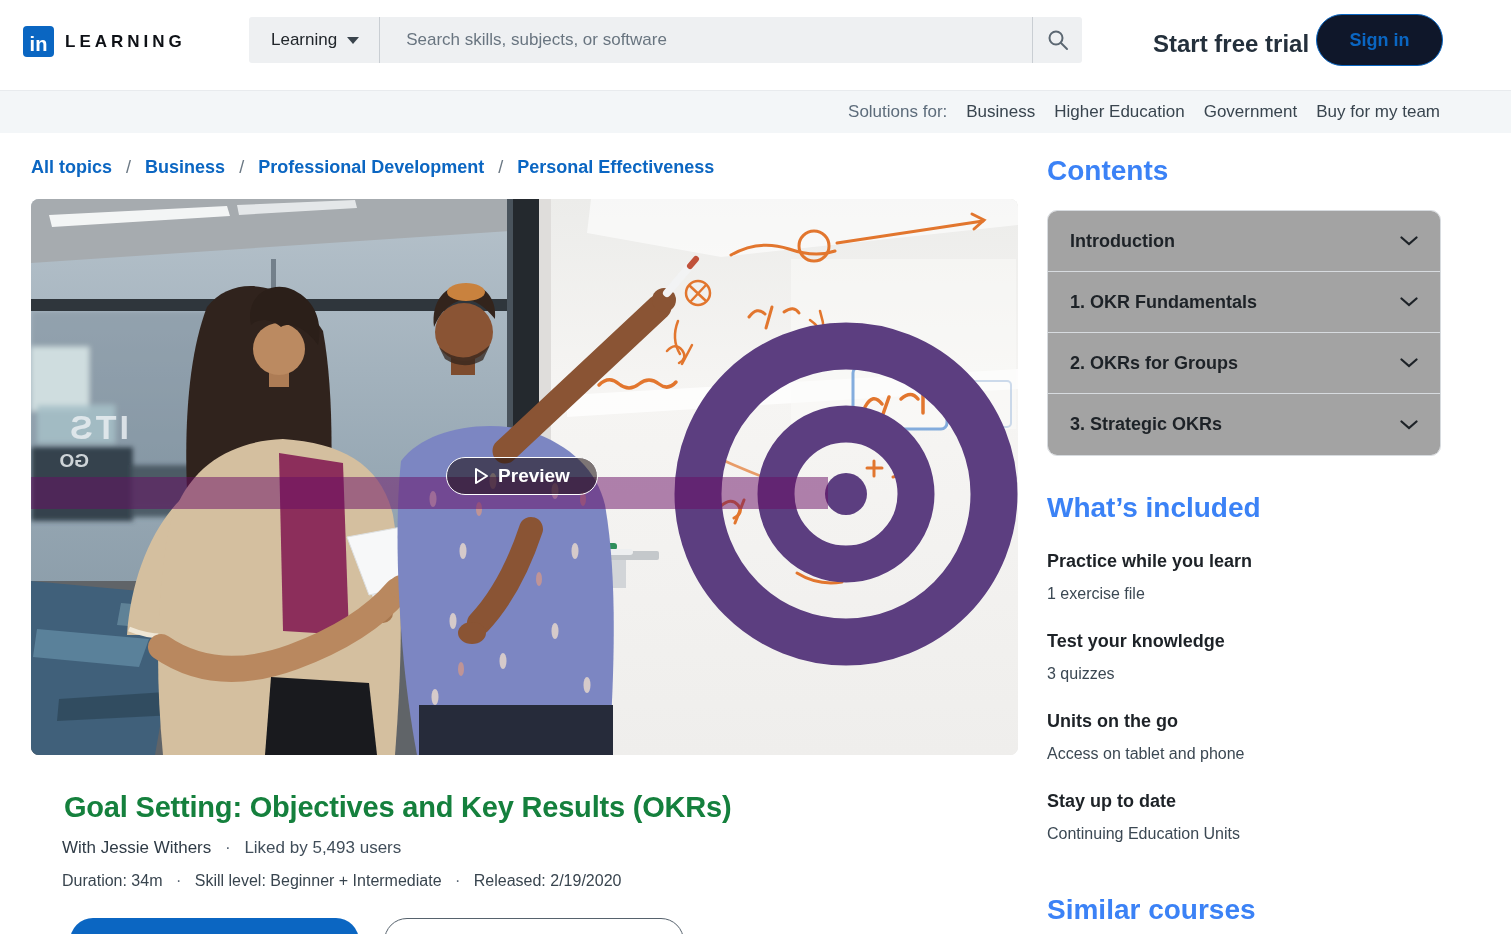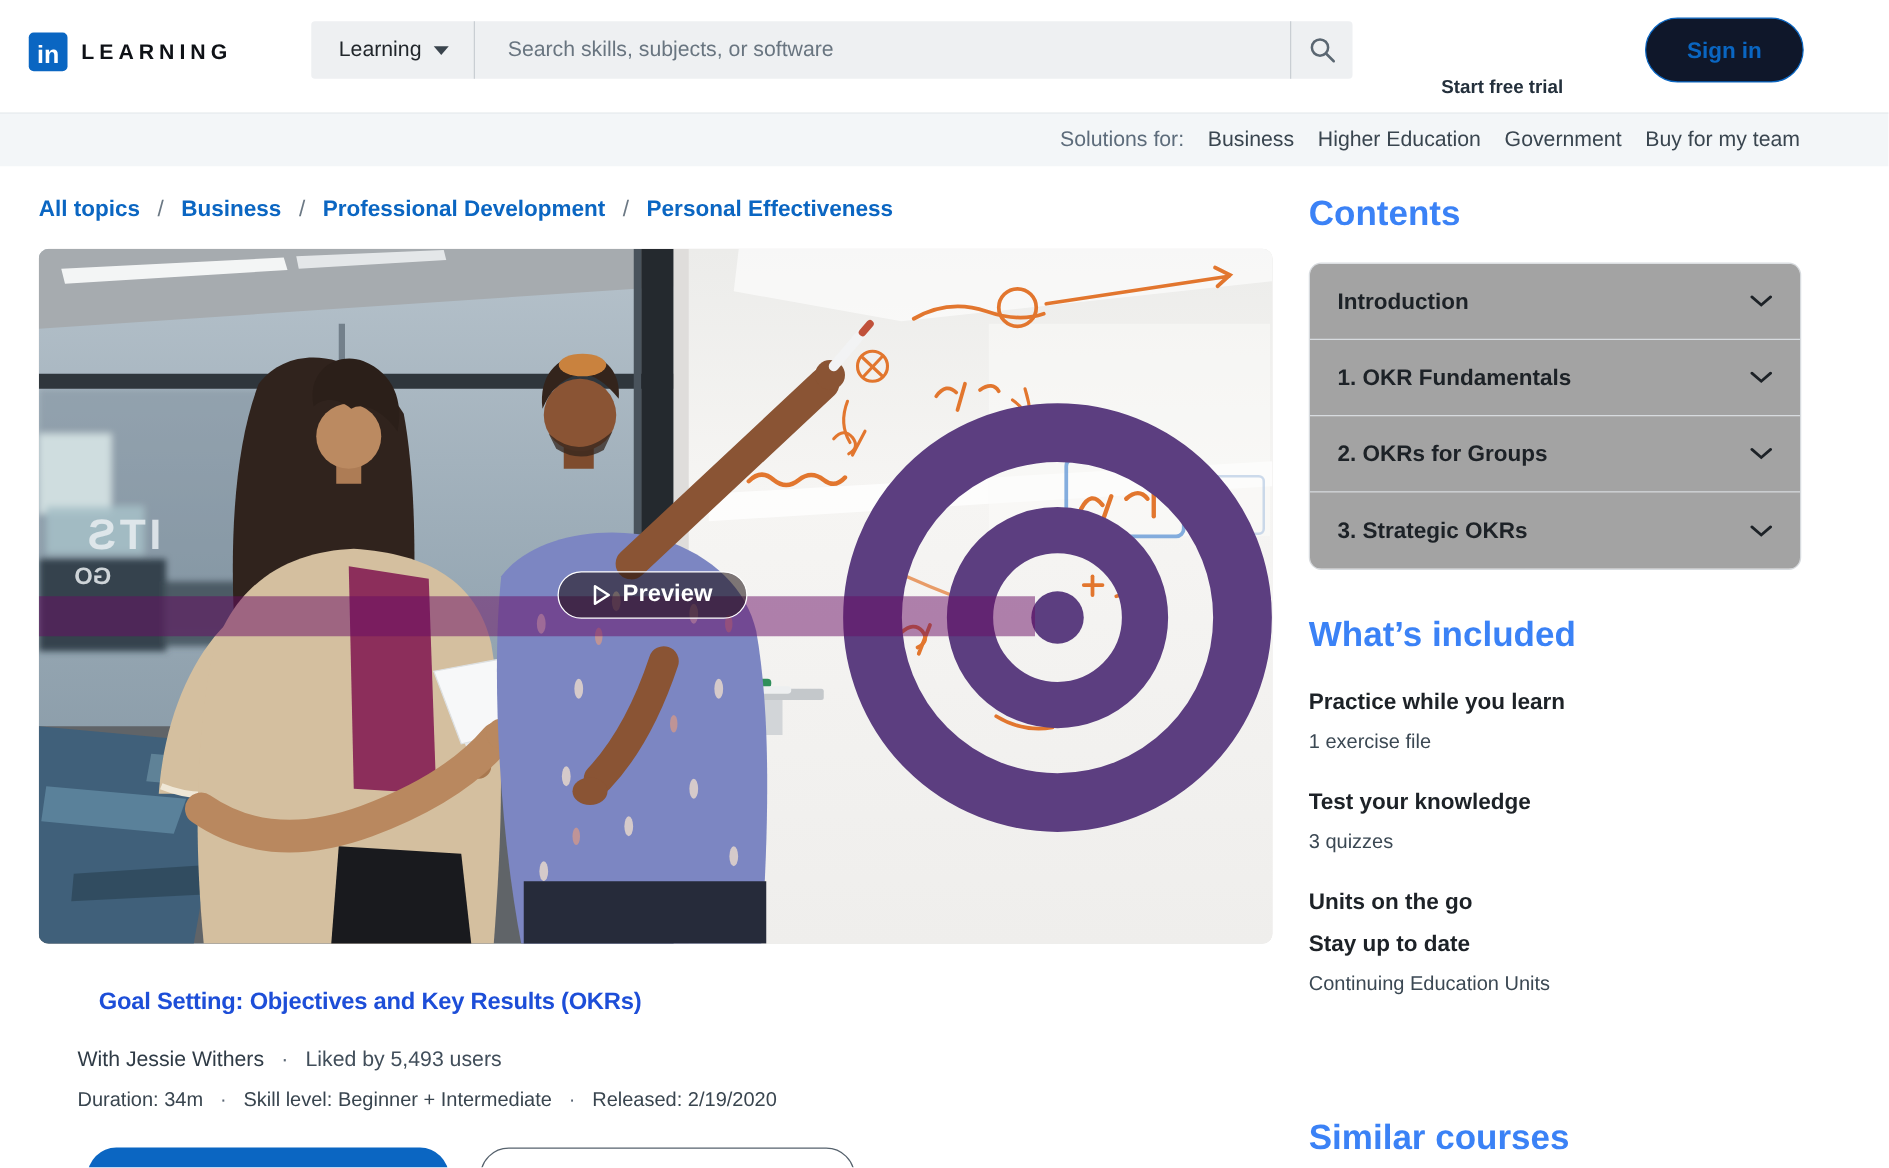--- a/index.html
+++ b/index.html
@@ -20,22 +20,22 @@
   .search-cat { display:flex; align-items:center; gap:10px; padding:0 20px 0 22px;
     border:none; background:transparent; cursor:pointer; font-family:inherit;
     font-size:17px; color:#21262b; border-right:1px solid #c9ced3; }
   .tri { width:0; height:0; border-left:6px solid transparent; border-right:6px solid transparent;
     border-top:7px solid #3a444d; }
   .search-input { flex:1; background:transparent; border:none; outline:none;
     padding:0 14px 0 26px; font-family:inherit; font-size:17px; color:#21262b; }
   .search-input::placeholder { color:#697580; }
   .search-btn { width:50px; border:none; background:transparent; cursor:pointer;
     border-left:1px solid #c9ced3; display:flex; align-items:center; justify-content:center; }
-  .trial-link { position:absolute; left:1153px; top:28px; font-size:15px; font-weight:600;
-    color:#24303c; text-decoration:none; line-height:32px; cursor:pointer;margin-top:26px; }
+  .trial-link { position:absolute; left:1153px; top:28px; font-size:24px; font-weight:600;
+    color:#24303c; text-decoration:none; line-height:32px; cursor:pointer; }
   .signin-btn { position:absolute; left:1316px; top:14px; width:127px; height:52px;
     border-radius:26px; border:1.5px solid #0a66c2; background:#0f172a; color:#0a66c2;
     font-family:inherit; font-size:18px; font-weight:600; cursor:pointer; }
   
   .solutions { position:absolute; left:0; top:90px; width:1511px; height:43px;
     background:#f3f6f8; border-top:1px solid #e8ebee; display:flex; align-items:center;
     justify-content:flex-end; gap:19px; padding-right:71px; font-size:17px; }
   .sol-label { color:#5d6c7b; }
   .sol-link { color:#39454f; text-decoration:none; cursor:pointer; }
   
@@ -44,22 +44,22 @@
   .crumb-sep { color:#6b7884; font-weight:400; margin:0 9px; }
   
   .hero { position:absolute; left:31px; top:199px; width:987px; height:556px;
     border-radius:8px; overflow:hidden; background:#e9e8e6; }
   .hero svg { display:block; }
   .preview-btn { position:absolute; left:415px; top:258px; width:152px; height:38px;
     border-radius:19px; border:1.5px solid #ffffff; background:rgba(25,12,14,0.55);
     color:#fff; font-family:inherit; font-size:19px; font-weight:600; cursor:pointer;
     display:flex; align-items:center; justify-content:center; gap:9px; }
   
-  .course-title { position:absolute; left:79px; top:791px; font-size:19px; font-weight:600;
-    color:#1d4ed8; letter-spacing:-0.2px; }
+  .course-title { position:absolute; left:64px; top:791px; font-size:29px; font-weight:600;
+    color:#15803d; letter-spacing:-0.2px; }
   .byline { position:absolute; left:62px; top:838px; font-size:17px; color:#2f3b46; }
   .byline .likes { color:#414e5a; }
   .meta { position:absolute; left:62px; top:872px; font-size:16px; color:#39454f; }
   .dot-sep { color:#5a6674; margin:0 9px; }
   .primary-btn { position:absolute; left:70px; top:918px; width:289px; height:46px;
     border-radius:23px; background:#0b66c2; border:none; cursor:pointer; }
   .secondary-btn { position:absolute; left:384px; top:918px; width:300px; height:46px;
     border-radius:23px; background:#fff; border:1.5px solid #56626d; cursor:pointer; }
   
   .rail-h { position:absolute; left:1047px; font-size:28px; font-weight:700; color:#3b82f6; }
@@ -345,19 +345,20 @@
   </div>
 
   <h2 class="rail-h included-h">What’s included</h2>
 
   <div class="included-list">
     <div class="inc-title">Practice while you learn</div>
     <div class="inc-detail">1 exercise file</div>
     <div class="inc-title">Test your knowledge</div>
     <div class="inc-detail">3 quizzes</div>
     <div class="inc-title">Units on the go</div>
+    <div class="inc-detail">Access on tablet and phone</div>
     <div class="inc-title">Stay up to date</div>
     <div class="inc-detail">Continuing Education Units</div>
   </div>
 
   <h2 class="rail-h similar-h">Similar courses</h2>
 
 </div>
 
 </body></html>

